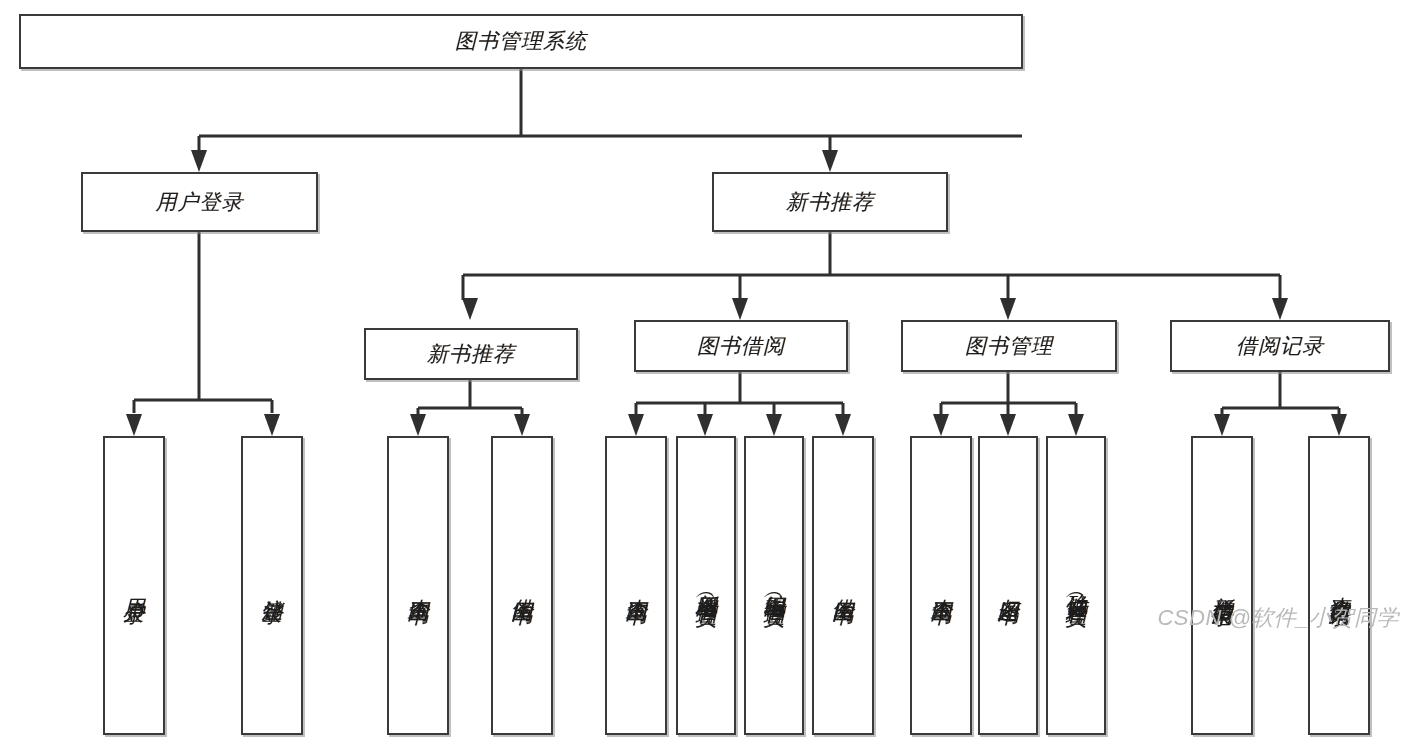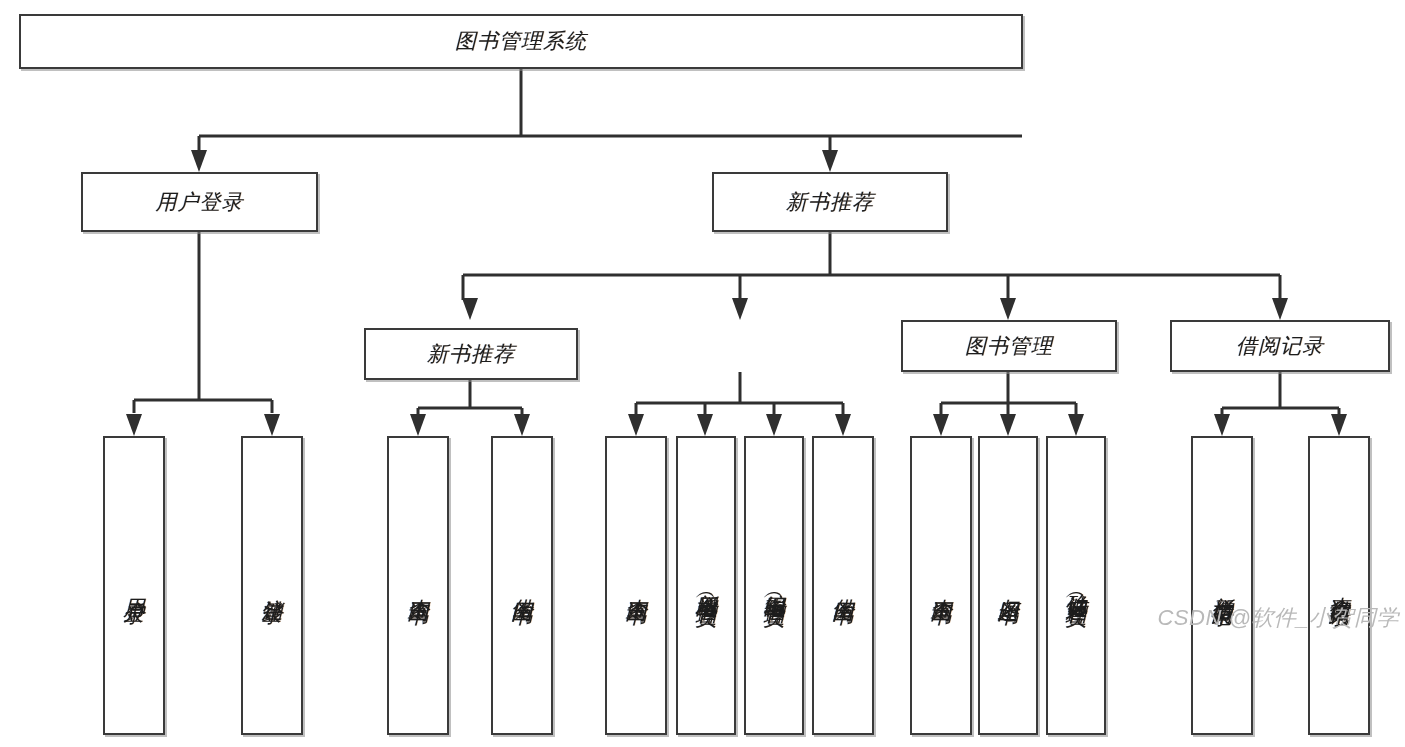--- a/index.html
+++ b/index.html
@@ -138,20 +138,23 @@
   <div class="node" style="left:81px;top:172px;width:237px;height:60px;">
     <span class="label">用户登录</span>
   </div>
   <div class="node" style="left:712px;top:172px;width:236px;height:60px;">
     <span class="label">新书推荐</span>
   </div>
 
   <div class="node" style="left:364px;top:328px;width:214px;height:52px;">
     <span class="label">新书推荐</span>
   </div>
+  <div class="node" style="left:634px;top:320px;width:214px;height:52px;">
+    <span class="label">图书借阅</span>
+  </div>
   <div class="node" style="left:901px;top:320px;width:216px;height:52px;">
     <span class="label">图书管理</span>
   </div>
   <div class="node" style="left:1170px;top:320px;width:220px;height:52px;">
     <span class="label">借阅记录</span>
   </div>
 
   <div class="node leaf" style="left:103px;top:436px;width:62px;height:299px;">
     <span class="label">用户登录</span>
   </div>

